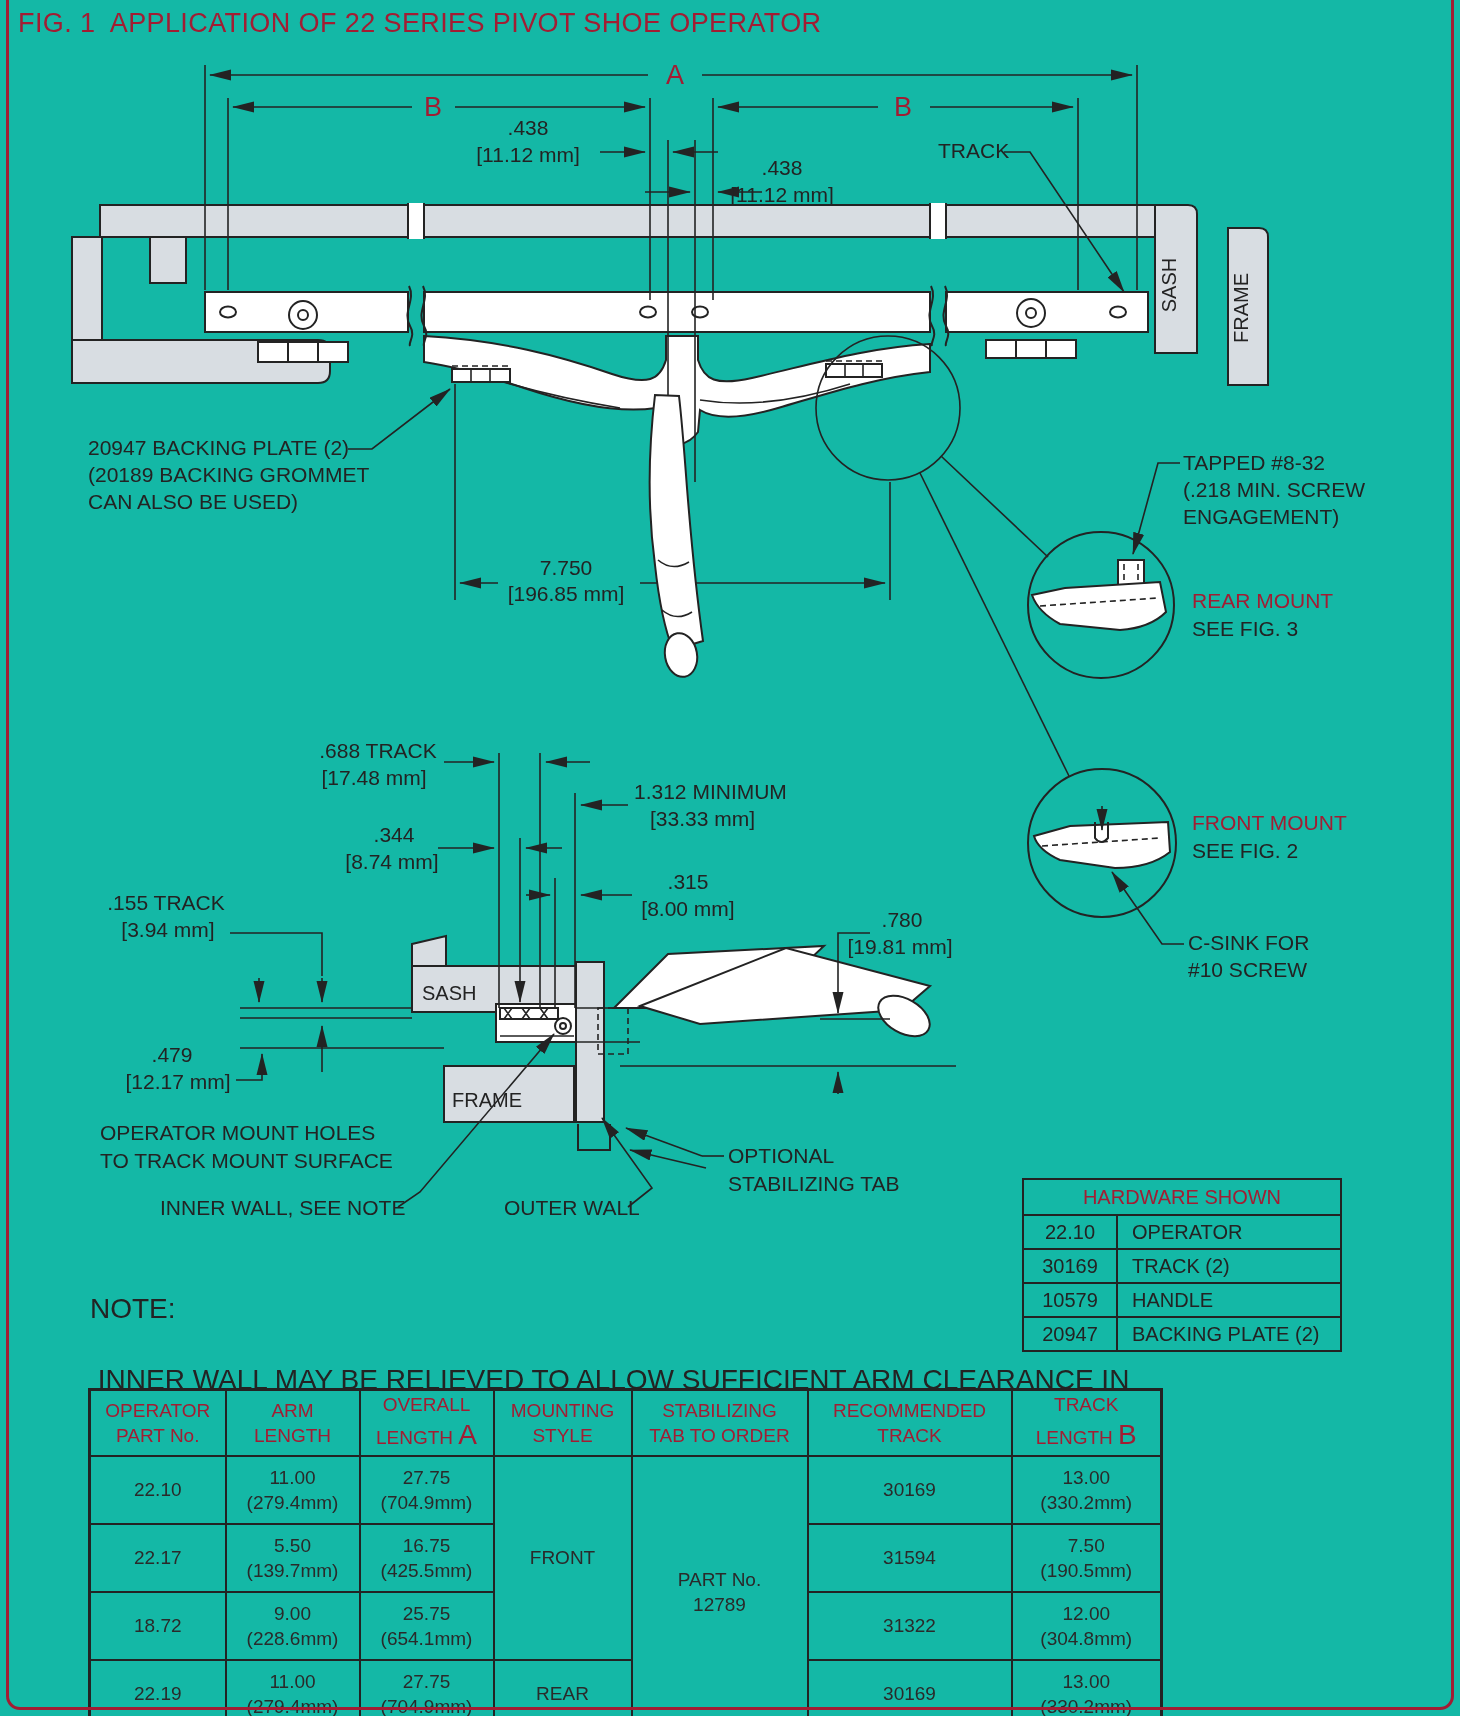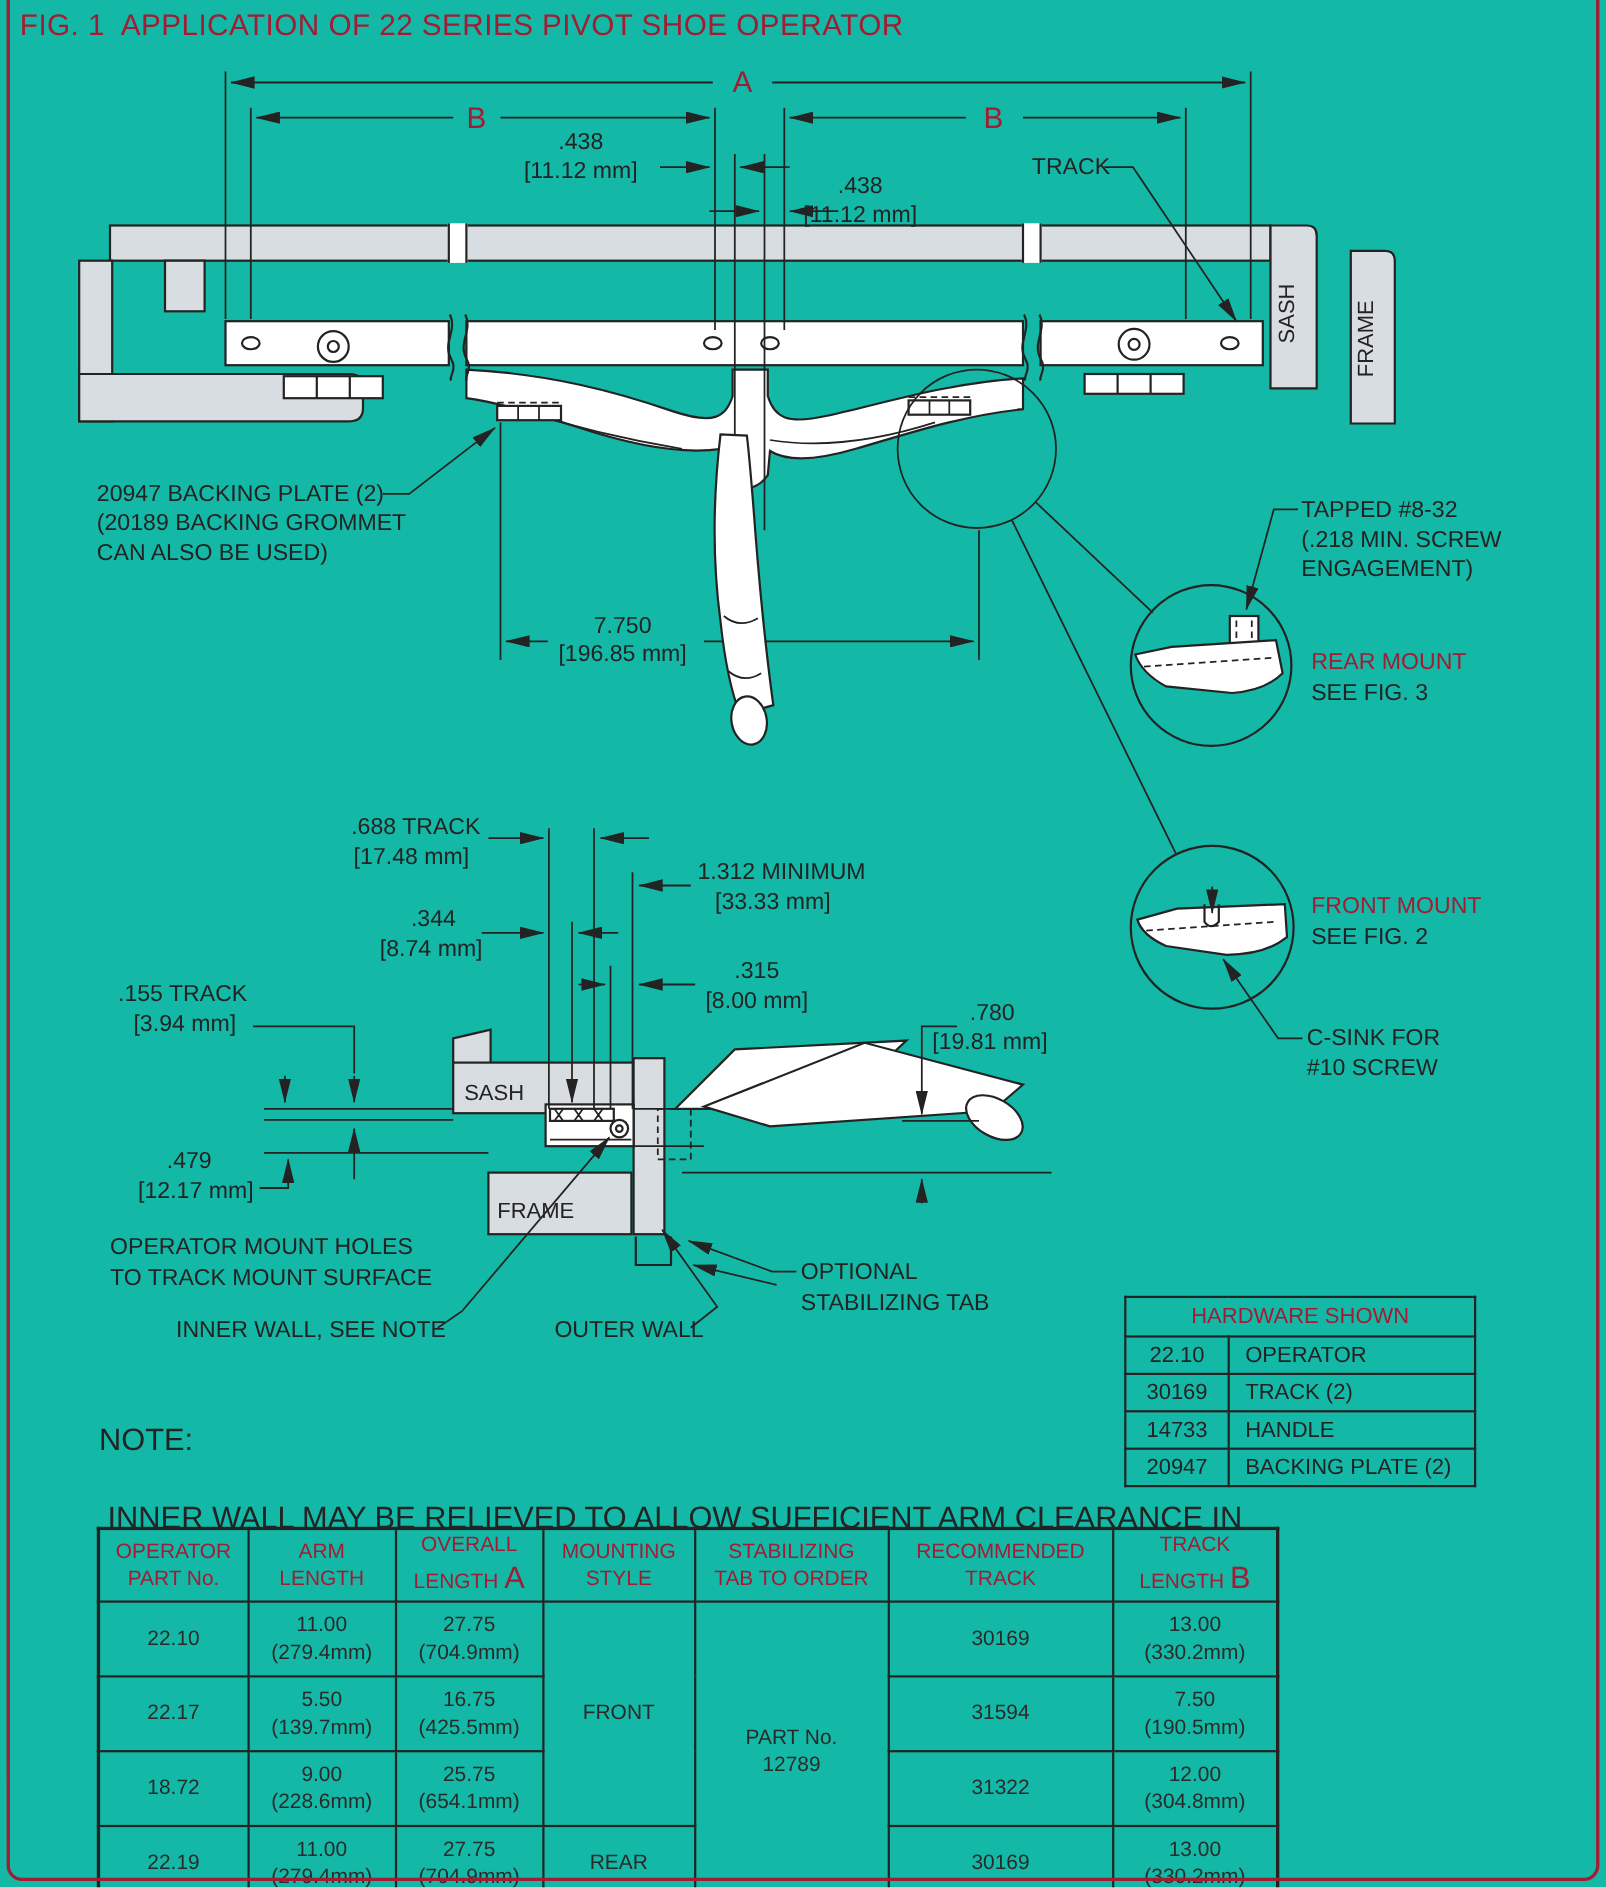--- a/index.html
+++ b/index.html
@@ -294,21 +294,21 @@
       </tr>
       <tr>
         <td class="p">22.10</td>
         <td class="d">OPERATOR</td>
       </tr>
       <tr>
         <td class="p">30169</td>
         <td class="d">TRACK (2)</td>
       </tr>
       <tr>
-        <td class="p">14733</td>
+        <td class="p">10579</td>
         <td class="d">HANDLE</td>
       </tr>
       <tr>
         <td class="p">20947</td>
         <td class="d">BACKING PLATE (2)</td>
       </tr>
     </tbody>
   </table>
 
   <table class="spec">

